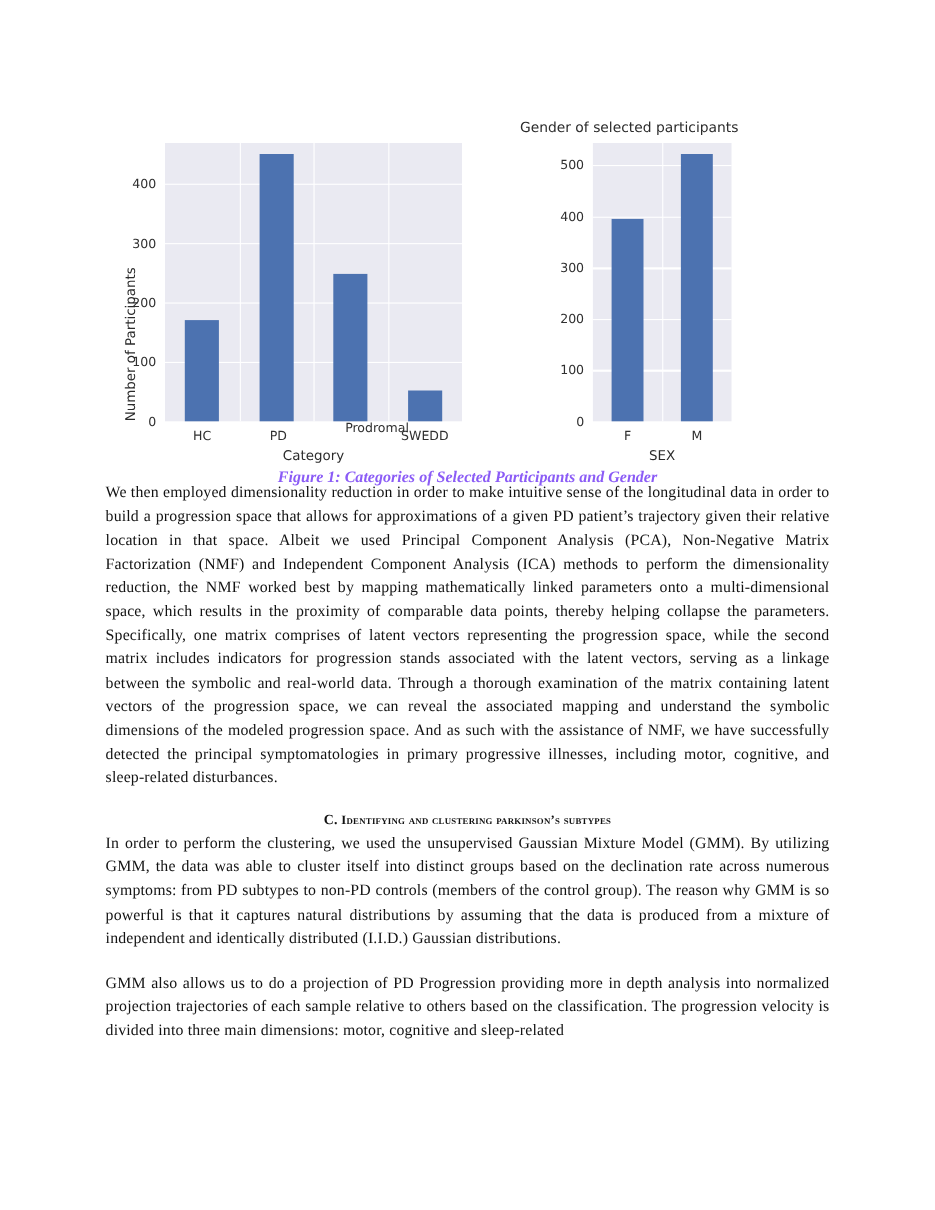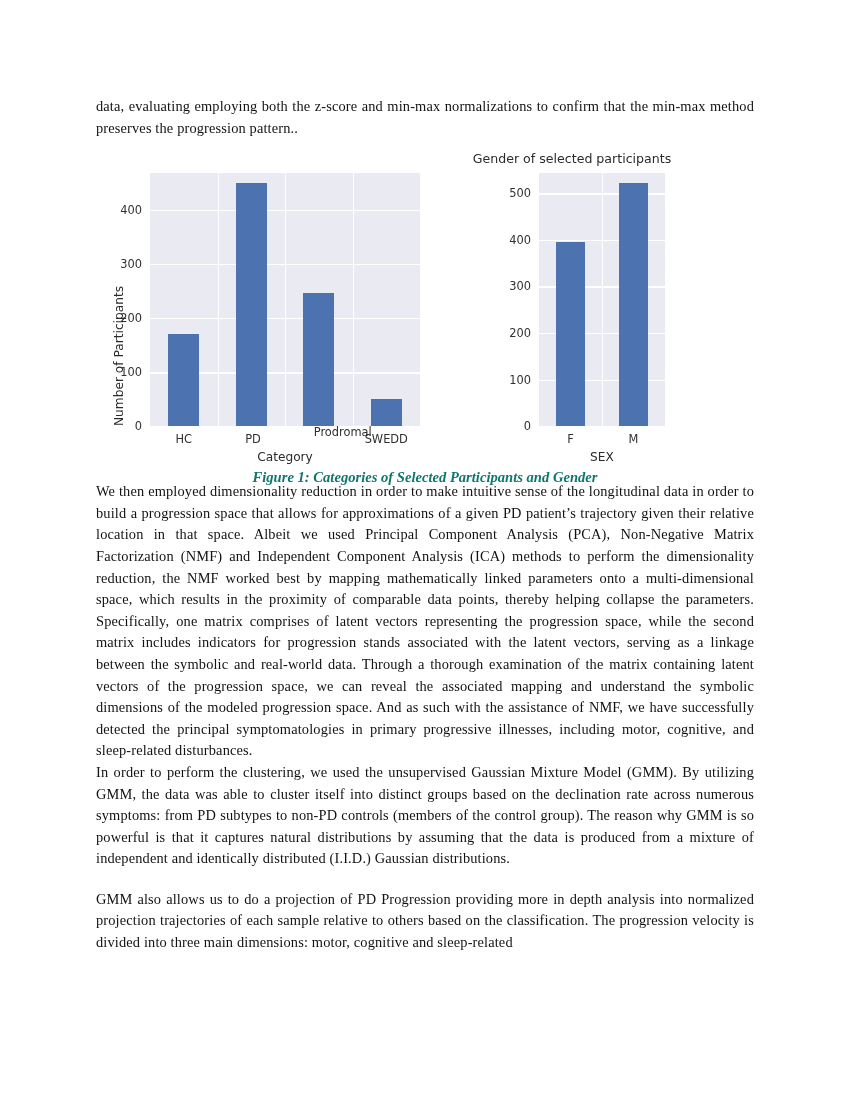--- a/index.html
+++ b/index.html
@@ -52,21 +52,21 @@
     position: relative;
     height: 312px;
   }
   .figure-caption {
     text-align: center;
     font-family: "Liberation Serif", serif;
     font-weight: bold;
     font-style: italic;
     font-size: 14.6px;
     margin-top: 6px;
-    color: #0f766e;
+    color: #8b5cf6;
   }
 
   
   .section-head {
     text-align: center;
     font-family: "Liberation Serif", serif;
     font-size: 11.6px;
     font-variant: small-caps;
     font-weight: bold;
     margin-top: 16px;
@@ -150,21 +150,20 @@
     transform-origin: 0 0;
     transform: rotate(-90deg);
   }
 </style>
 </head>
 <body>
 
 <div class="page">
   <div class="content">
 
-    <p class="body">data, evaluating employing both the z-score and min-max normalizations to confirm that the min-max method preserves the progression pattern..</p>
 
     <div class="figure-block">
       <div class="charts-row">
 
         <div class="mpl-figure" id="chart0" style="left:2px; top:0px; width:340px; height:312px;">
           <div class="mpl-axes" id="axes0" style="left:52px; top:22px; width:270px; height:253px;">
               <div class="gridline" style="top: 198.94px;"></div>
               <div class="gridline" style="top: 144.88px;"></div>
               <div class="gridline" style="top: 90.8205px;"></div>
               <div class="gridline" style="top: 36.7607px;"></div>
@@ -212,19 +211,23 @@
             <div class="xaxis-label" style="left: 101px; width: 126px; top: 299px;">SEX</div>
           </div>
 
       </div>
       <div class="figure-caption">Figure 1: Categories of Selected Participants and Gender</div>
     </div>
 
 
     <p class="body">We then employed dimensionality reduction in order to make intuitive sense of the longitudinal data in order to build a progression space that allows for approximations of a given PD patient’s trajectory given their relative location in that space. Albeit we used Principal Component Analysis (PCA), Non-Negative Matrix Factorization (NMF) and Independent Component Analysis (ICA) methods to perform the dimensionality reduction, the NMF worked best by mapping mathematically linked parameters onto a multi-dimensional space, which results in the proximity of comparable data points, thereby helping collapse the parameters. Specifically, one matrix comprises of latent vectors representing the progression space, while the second matrix includes indicators for progression stands associated with the latent vectors, serving as a linkage between the symbolic and real-world data. Through a thorough examination of the matrix containing latent vectors of the progression space, we can reveal the associated mapping and understand the symbolic dimensions of the modeled progression space. And as such with the assistance of NMF, we have successfully detected the principal symptomatologies in primary progressive illnesses, including motor, cognitive, and sleep-related disturbances.</p>
 
+    <div class="section-head" style="margin-top:19px;">
+      <span class="letter">C.</span>
+      <span>Identifying and clustering parkinson’s subtypes</span>
+    </div>
 
     <p class="body">In order to perform the clustering, we used the unsupervised Gaussian Mixture Model (GMM). By utilizing GMM, the data was able to cluster itself into distinct groups based on the declination rate across numerous symptoms: from PD subtypes to non-PD controls (members of the control group). The reason why GMM is so powerful is that it captures natural distributions by assuming that the data is produced from a mixture of independent and identically distributed (I.I.D.) Gaussian distributions.</p>
 
     <p class="body spaced">GMM also allows us to do a projection of PD Progression providing more in depth analysis into normalized projection trajectories of each sample relative to others based on the classification. The progression velocity is divided into three main dimensions: motor, cognitive and sleep-related</p>
 
   </div>
 </div>
 
 </body></html>

